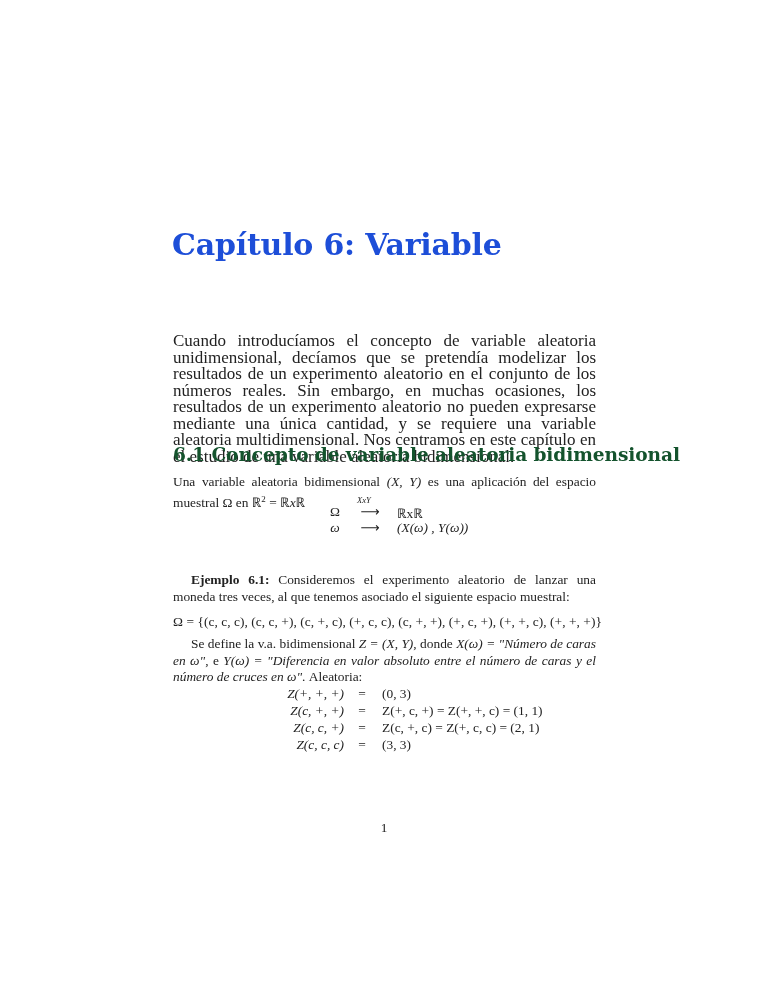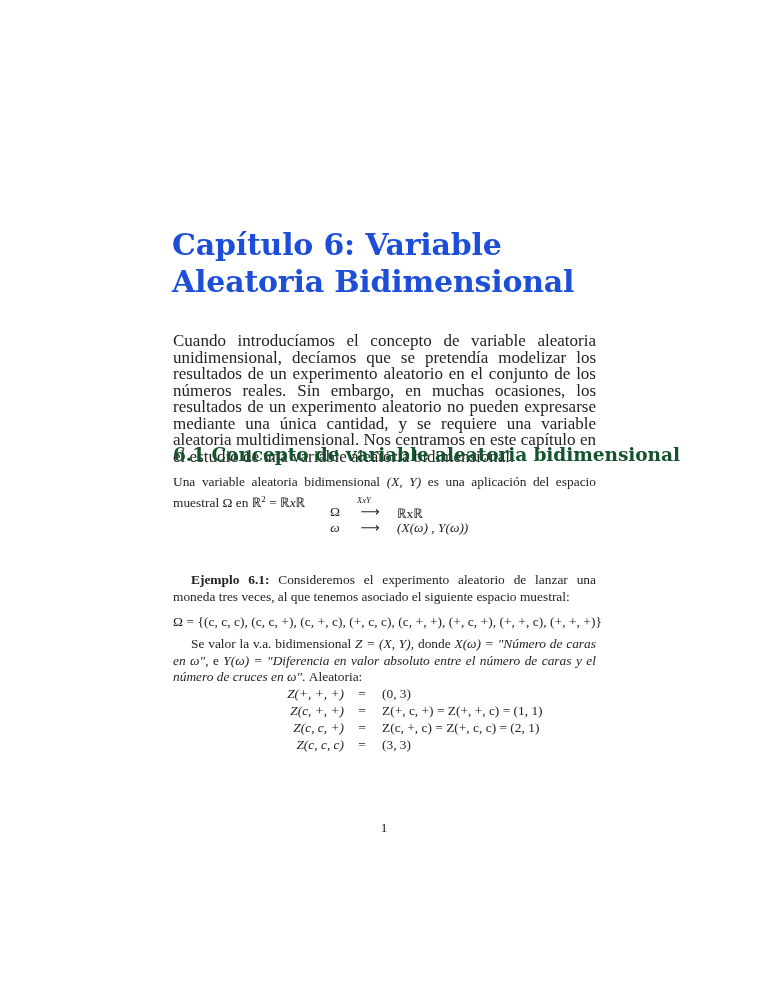--- a/index.html
+++ b/index.html
@@ -66,21 +66,20 @@
   }
   i { font-style: italic; }
 </style>
 </head>
 <body>
 
 <div class="page">
 
   <h1 class="chapter-title">
     <span>Capítulo 6: Variable</span><br>
-    <span>Aleatoria Bidimensional</span>
   </h1>
 
   <p class="intro">Cuando introducíamos el concepto de variable aleatoria unidimensional, decíamos que se pretendía modelizar los resultados de un experimento aleatorio en el conjunto de los números reales. Sin embargo, en muchas ocasiones, los resultados de un experimento aleatorio no pueden expresarse mediante una única cantidad, y se requiere una variable aleatoria multidimensional. Nos centramos en este capítulo en el estudio de una variable aleatoria bidimensional.</p>
 
   <h2 class="section-title">6.1 Concepto de variable aleatoria bidimensional</h2>
 
   <p class="def"><span>Una variable aleatoria bidimensional </span><span class="math">(X, Y)</span><span> es una aplicación del espacio muestral Ω en ℝ</span><sup style="font-size:9px">2</sup><span> = ℝ</span><span class="math">x</span><span>ℝ</span></p>
 
   <div class="mapping">
     <div class="row">
@@ -94,21 +93,21 @@
       <span class="c2">⟶</span>
       <span class="c3 math">(X(ω) , Y(ω))</span>
     </div>
   </div>
 
 
   <p class="para indent" style="top:572px"><span class="bold">Ejemplo 6.1:</span><span> Consideremos el experimento aleatorio de lanzar una moneda tres veces, al que tenemos asociado el siguiente espacio muestral:</span></p>
 
   <div class="omega-set" style="top:614px">Ω = {(c, c, c), (c, c, +), (c, +, c), (+, c, c), (c, +, +), (+, c, +), (+, +, c), (+, +, +)}</div>
 
-  <p class="para indent" style="top:636px"><span>Se valor la v.a.  bidimensional </span><span class="math">Z = (X, Y)</span><span>, donde </span><i>X(ω) = "Número de caras en ω"</i><span>, e </span><i>Y(ω) = "Diferencia en valor absoluto entre el número de caras y el número de cruces en ω"</i><span>. Aleatoria:</span></p>
+  <p class="para indent" style="top:636px"><span>Se define la v.a.  bidimensional </span><span class="math">Z = (X, Y)</span><span>, donde </span><i>X(ω) = "Número de caras en ω"</i><span>, e </span><i>Y(ω) = "Diferencia en valor absoluto entre el número de caras y el número de cruces en ω"</i><span>. Aleatoria:</span></p>
 
   <div class="eqs" style="top:686px">
     <div class="row">
       <span class="lhs-wrap math">Z(+, +, +)</span>
       <span class="eq-sign">=</span>
       <span class="rhs">(0, 3)</span>
     </div>
     <div class="row">
       <span class="lhs-wrap math">Z(c, +, +)</span>
       <span class="eq-sign">=</span>

